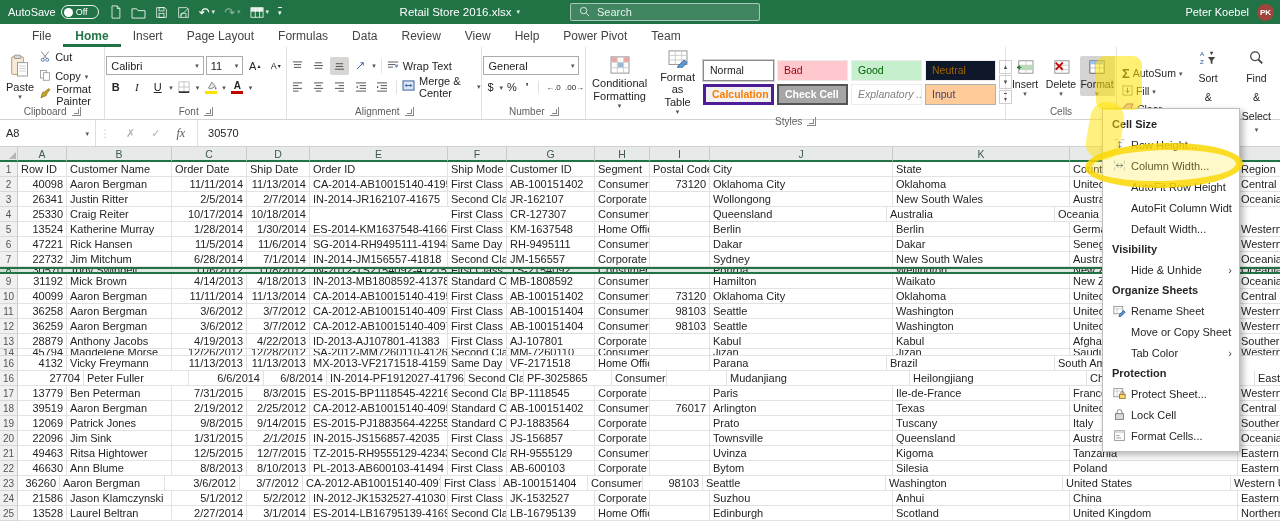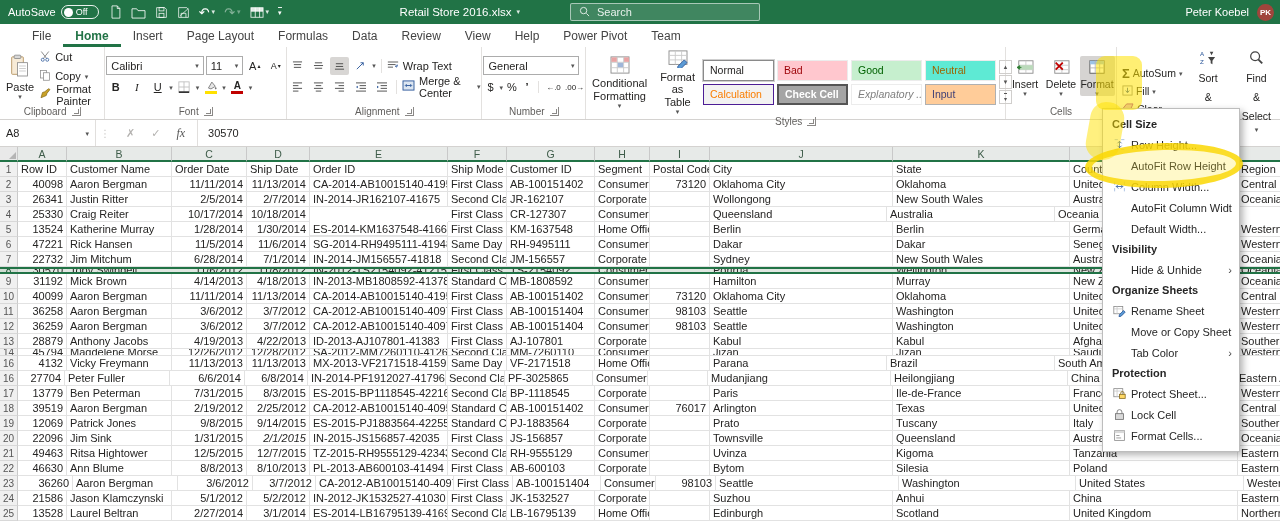--- a/index.html
+++ b/index.html
@@ -47,22 +47,22 @@
   .colorbar .bar{width:12px;height:3px;margin-top:1px}
   .vdiv{width:1px;height:38px;background:#E3E1DF;margin:0 3px}
 
   
   .galwrap{display:flex;align-items:center;gap:3px}
   #gallery{display:grid;grid-template-columns:repeat(4,71px);grid-auto-rows:21px;gap:3px}
   .chip{height:21px;font-size:10.5px;display:flex;align-items:center;padding:0 6px;border:1px solid #ECECEC;background:#fff;white-space:nowrap;overflow:hidden}
   .chip-normal{border:1px solid #8A8A8A;outline:1px solid #CFCFCF}
   .chip-bad{background:#FFC7CE;color:#9C0006}
   .chip-good{background:#C6EFCE;color:#006100}
-  .chip-neutral{background:#5eead4;color:#9C6500}
-  .chip-calculation{background:#F2F2F2;color:#FA7D00;font-weight:normal;border:1px solid #4c1d95}
+  .chip-neutral{background:#0f172a;color:#9C6500}
+  .chip-calculation{background:#F2F2F2;color:#FA7D00;font-weight:bold;border:3px solid #4c1d95}
   .chip-check{background:#A5A5A5;color:#fff;font-weight:bold;border:2px solid #555}
   .chip-explanatory{color:#7F7F7F;font-style:italic}
   .chip-input{background:#FFCC99;color:#3F3F76;border:1px solid #B0B0B0}
   .gscroll{display:flex;flex-direction:column;gap:1px}
   .gsb{width:13px;height:14px;border:1px solid #D0CECC;display:flex;align-items:center;justify-content:center;font-size:6px;color:#555}
   .gmore span{border-top:1px solid #555;padding-top:1px}
 
   
   .cellbtn{width:35px;display:flex;flex-direction:column;align-items:center;gap:1px;padding-top:3px;font-size:10.5px}
   #format-btn{background:#D6D4D2;border-radius:2px}
@@ -710,21 +710,21 @@
           <div class="cell r" style="width: 49px;">31192</div>
           <div class="cell" style="width: 105px;">Mick Brown</div>
           <div class="cell r" style="width: 75px;">4/14/2013</div>
           <div class="cell r" style="width: 63px;">4/18/2013</div>
           <div class="cell" style="width: 138px;">IN-2013-MB1808592-41378</div>
           <div class="cell" style="width: 59px;">Standard Class</div>
           <div class="cell" style="width: 88px;">MB-1808592</div>
           <div class="cell" style="width: 55px;">Consumer</div>
           <div class="cell r" style="width: 60px;"></div>
           <div class="cell" style="width: 183px;">Hamilton</div>
-          <div class="cell" style="width: 177px;">Murray</div>
+          <div class="cell" style="width: 177px;">Waikato</div>
           <div class="cell" style="width: 168px;">New Zealand</div>
           <div class="cell" style="width: 100px;">Oceania</div>
         </div>
         <div class="row">
           <div class="rowhdr">10</div>
           <div class="cell r" style="width: 49px;">40099</div>
           <div class="cell" style="width: 105px;">Aaron Bergman</div>
           <div class="cell r" style="width: 75px;">11/11/2014</div>
           <div class="cell r" style="width: 63px;">11/13/2014</div>
           <div class="cell" style="width: 138px;">CA-2014-AB10015140-41954</div>
@@ -811,21 +811,21 @@
           <div class="cell" style="width: 59px;">Same Day</div>
           <div class="cell" style="width: 88px;">VF-2171518</div>
           <div class="cell" style="width: 55px;">Home Office</div>
           <div class="cell r" style="width: 60px;"></div>
           <div class="cell" style="width: 177px;">Parana</div>
           <div class="cell" style="width: 168px;">Brazil</div>
           <div class="cell" style="width: 100px;">South America</div>
         </div>
         <div class="row">
           <div class="rowhdr">16</div>
-          <div class="cell r" style="width: 47px;">27704</div>
+          <div class="cell r" style="width: 66px;">27704</div>
           <div class="cell" style="width: 105px;">Peter Fuller</div>
           <div class="cell r" style="width: 75px;">6/6/2014</div>
           <div class="cell r" style="width: 63px;">6/8/2014</div>
           <div class="cell" style="width: 138px;">IN-2014-PF1912027-41796</div>
           <div class="cell" style="width: 59px;">Second Class</div>
           <div class="cell" style="width: 88px;">PF-3025865</div>
           <div class="cell" style="width: 55px;">Consumer</div>
           <div class="cell r" style="width: 60px;"></div>
           <div class="cell" style="width: 183px;">Mudanjiang</div>
           <div class="cell" style="width: 177px;">Heilongjiang</div>
@@ -923,21 +923,21 @@
           <div class="cell" style="width: 88px;">AB-600103</div>
           <div class="cell" style="width: 55px;">Corporate</div>
           <div class="cell r" style="width: 60px;"></div>
           <div class="cell" style="width: 183px;">Bytom</div>
           <div class="cell" style="width: 177px;">Silesia</div>
           <div class="cell" style="width: 168px;">Poland</div>
           <div class="cell" style="width: 100px;">Eastern Europe</div>
         </div>
         <div class="row">
           <div class="rowhdr">23</div>
-          <div class="cell r" style="width: 55px;">36260</div>
+          <div class="cell r" style="width: 42px;">36260</div>
           <div class="cell" style="width: 105px;">Aaron Bergman</div>
           <div class="cell r" style="width: 75px;">3/6/2012</div>
           <div class="cell r" style="width: 63px;">3/7/2012</div>
           <div class="cell" style="width: 138px;">CA-2012-AB10015140-40974</div>
           <div class="cell" style="width: 59px;">First Class</div>
           <div class="cell" style="width: 88px;">AB-100151404</div>
           <div class="cell" style="width: 55px;">Consumer</div>
           <div class="cell r" style="width: 60px;">98103</div>
           <div class="cell" style="width: 183px;">Seattle</div>
           <div class="cell" style="width: 177px;">Washington</div>
@@ -983,32 +983,32 @@
       <div class="menu-header">Cell Size</div>
       <div class="menu-item">
         <span class="micon">
           <svg width="13" height="13" viewBox="0 0 16 16">
             <path d="M2 2h4M10 2h4M2 14h4M10 14h4" stroke="#9DB8DD" fill="none"></path>
             <path d="M8 4v8M5.5 6.5L8 4l2.5 2.5M5.5 9.5L8 12l2.5-2.5" stroke="#2B579A" fill="none"></path>
           </svg>
         </span>
         <span class="mlabel">Row Height...</span>
       </div>
-      <div class="menu-item hl">
-        <span class="micon"></span>
-        <span class="mlabel">AutoFit Row Height</span>
-      </div>
       <div class="menu-item">
         <span class="micon">
           <svg width="13" height="13" viewBox="0 0 16 16">
             <path d="M2 2v4M2 10v4M14 2v4M14 10v4" stroke="#9DB8DD" fill="none"></path>
             <path d="M4 8h8M6.5 5.5L4 8l2.5 2.5M9.5 5.5L12 8l-2.5 2.5" stroke="#2B579A" fill="none"></path>
           </svg>
         </span>
         <span class="mlabel">Column Width...</span>
+      </div>
+      <div class="menu-item hl">
+        <span class="micon"></span>
+        <span class="mlabel">AutoFit Row Height</span>
       </div>
       <div class="menu-item">
         <span class="micon"></span>
         <span class="mlabel">AutoFit Column Width</span>
       </div>
       <div class="menu-item">
         <span class="micon"></span>
         <span class="mlabel">Default Width...</span>
       </div>
       <div class="menu-header">Visibility</div>

